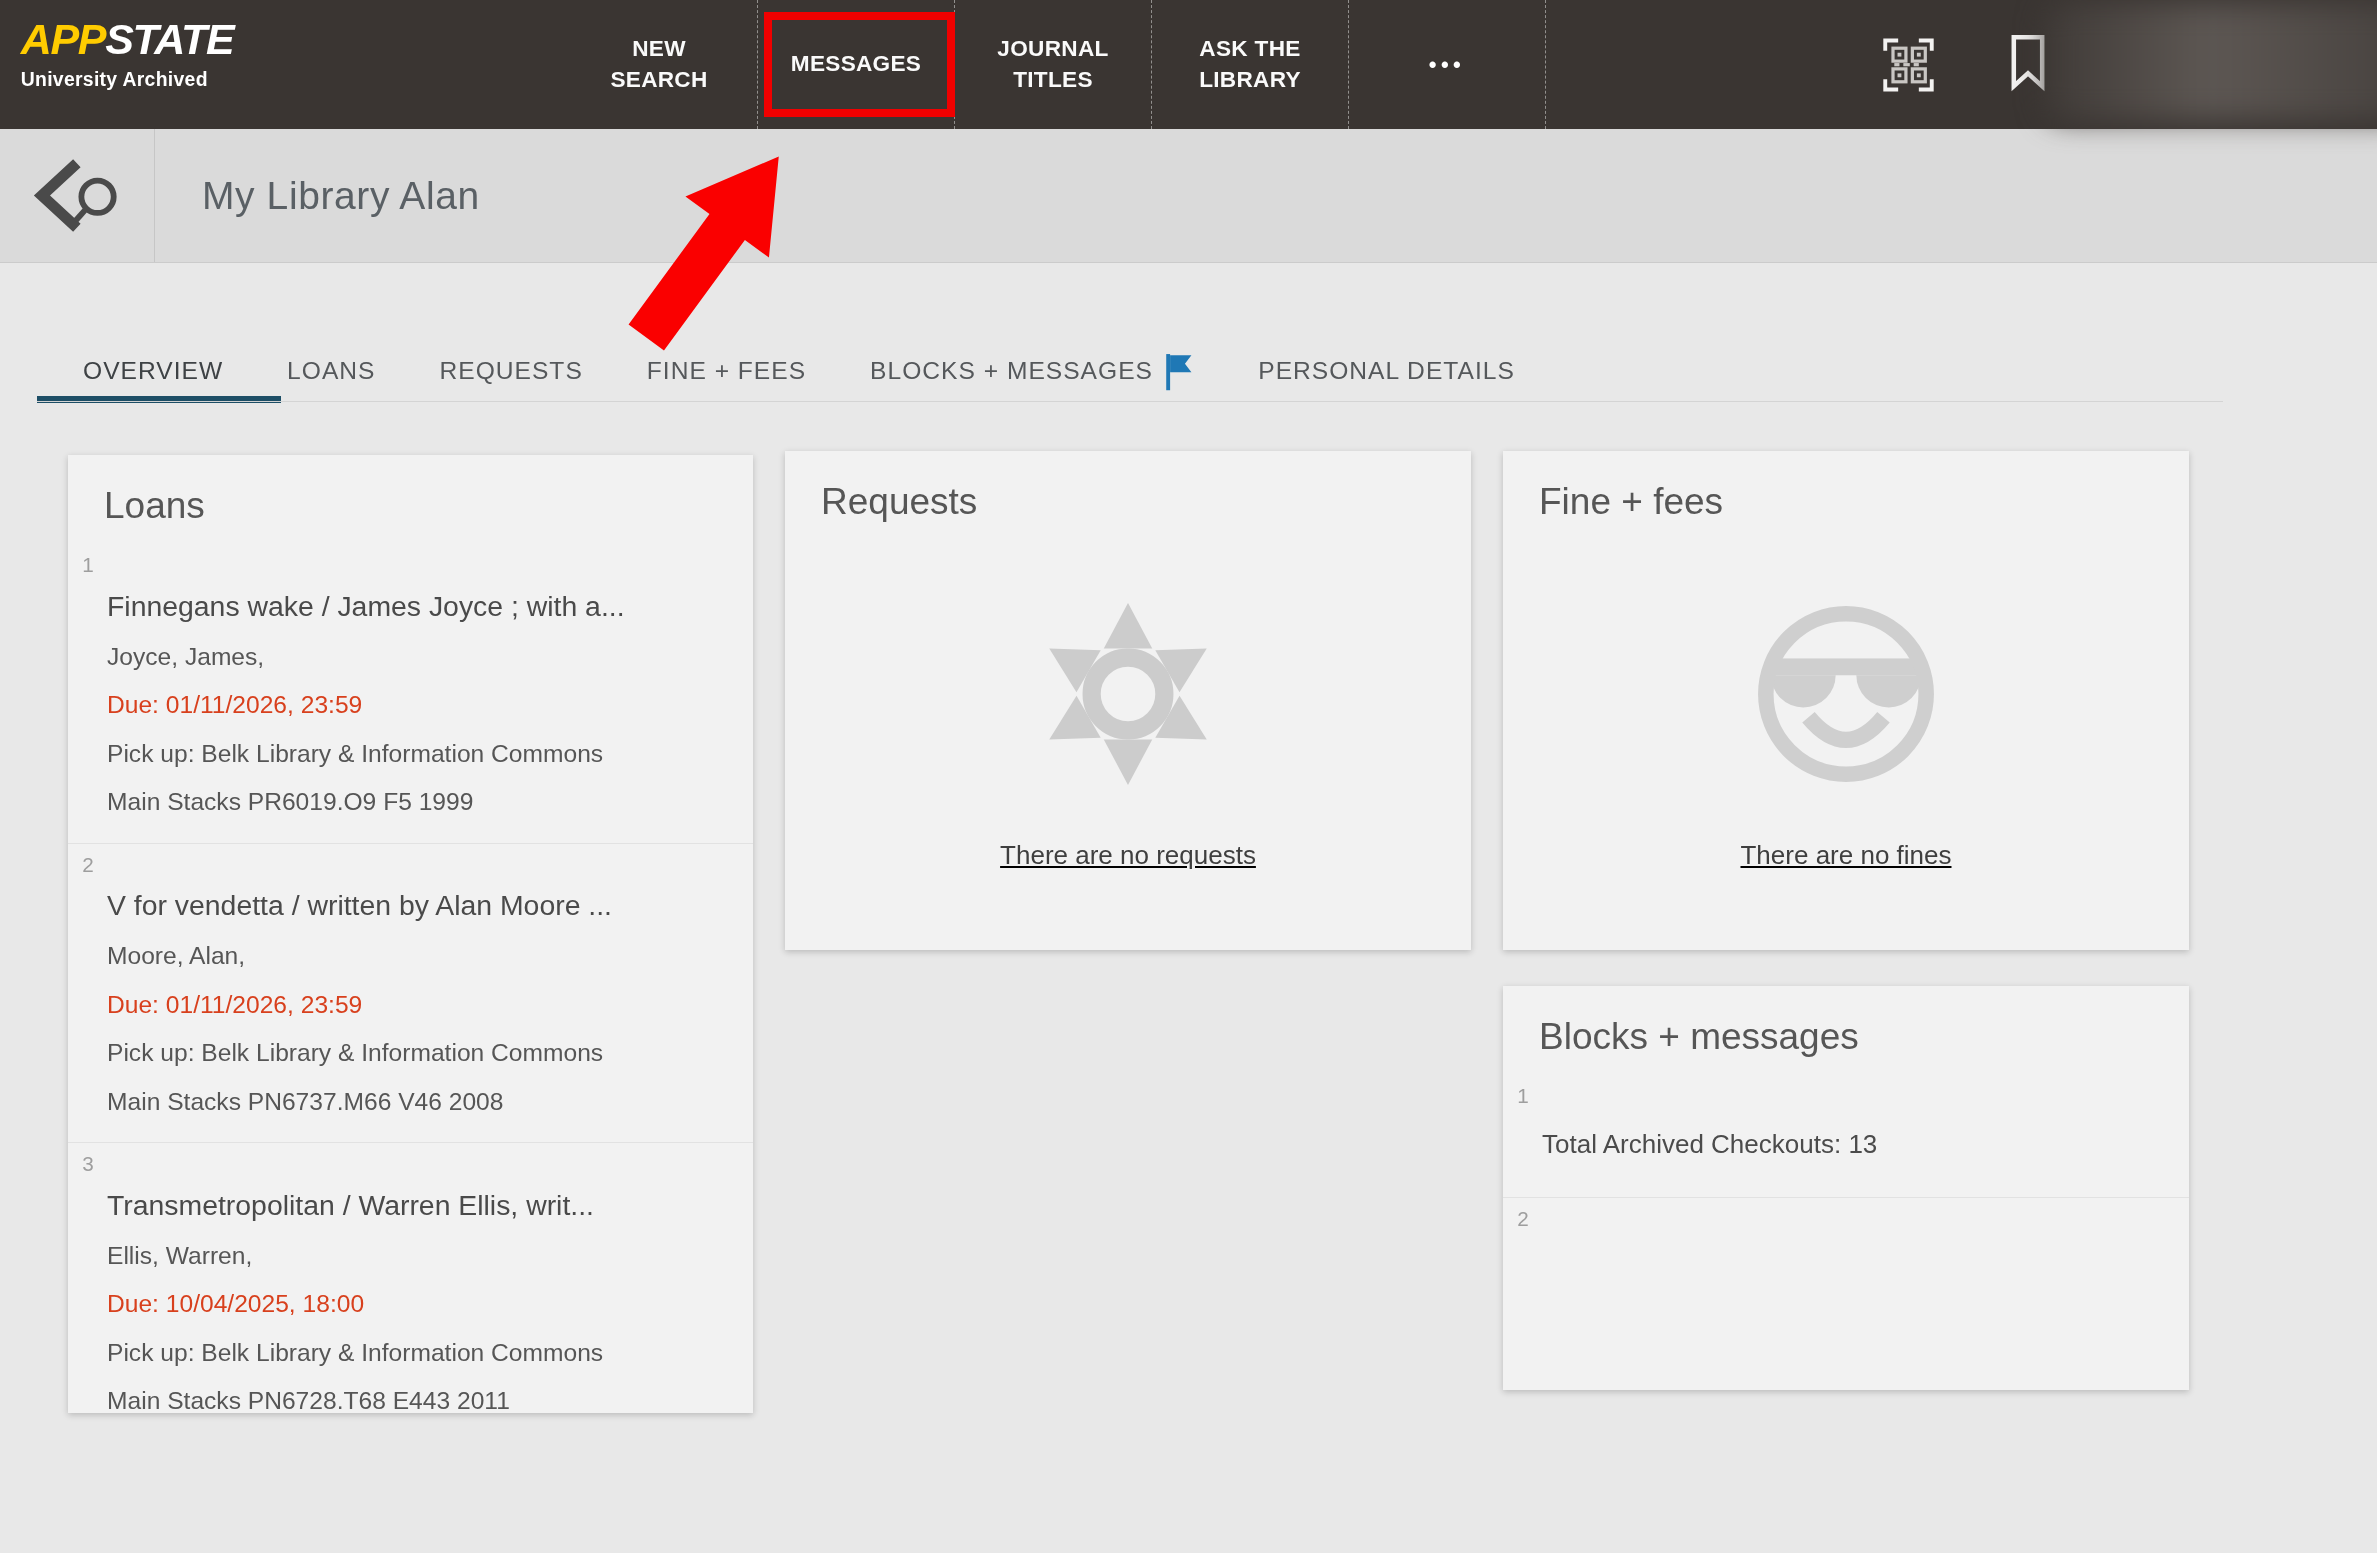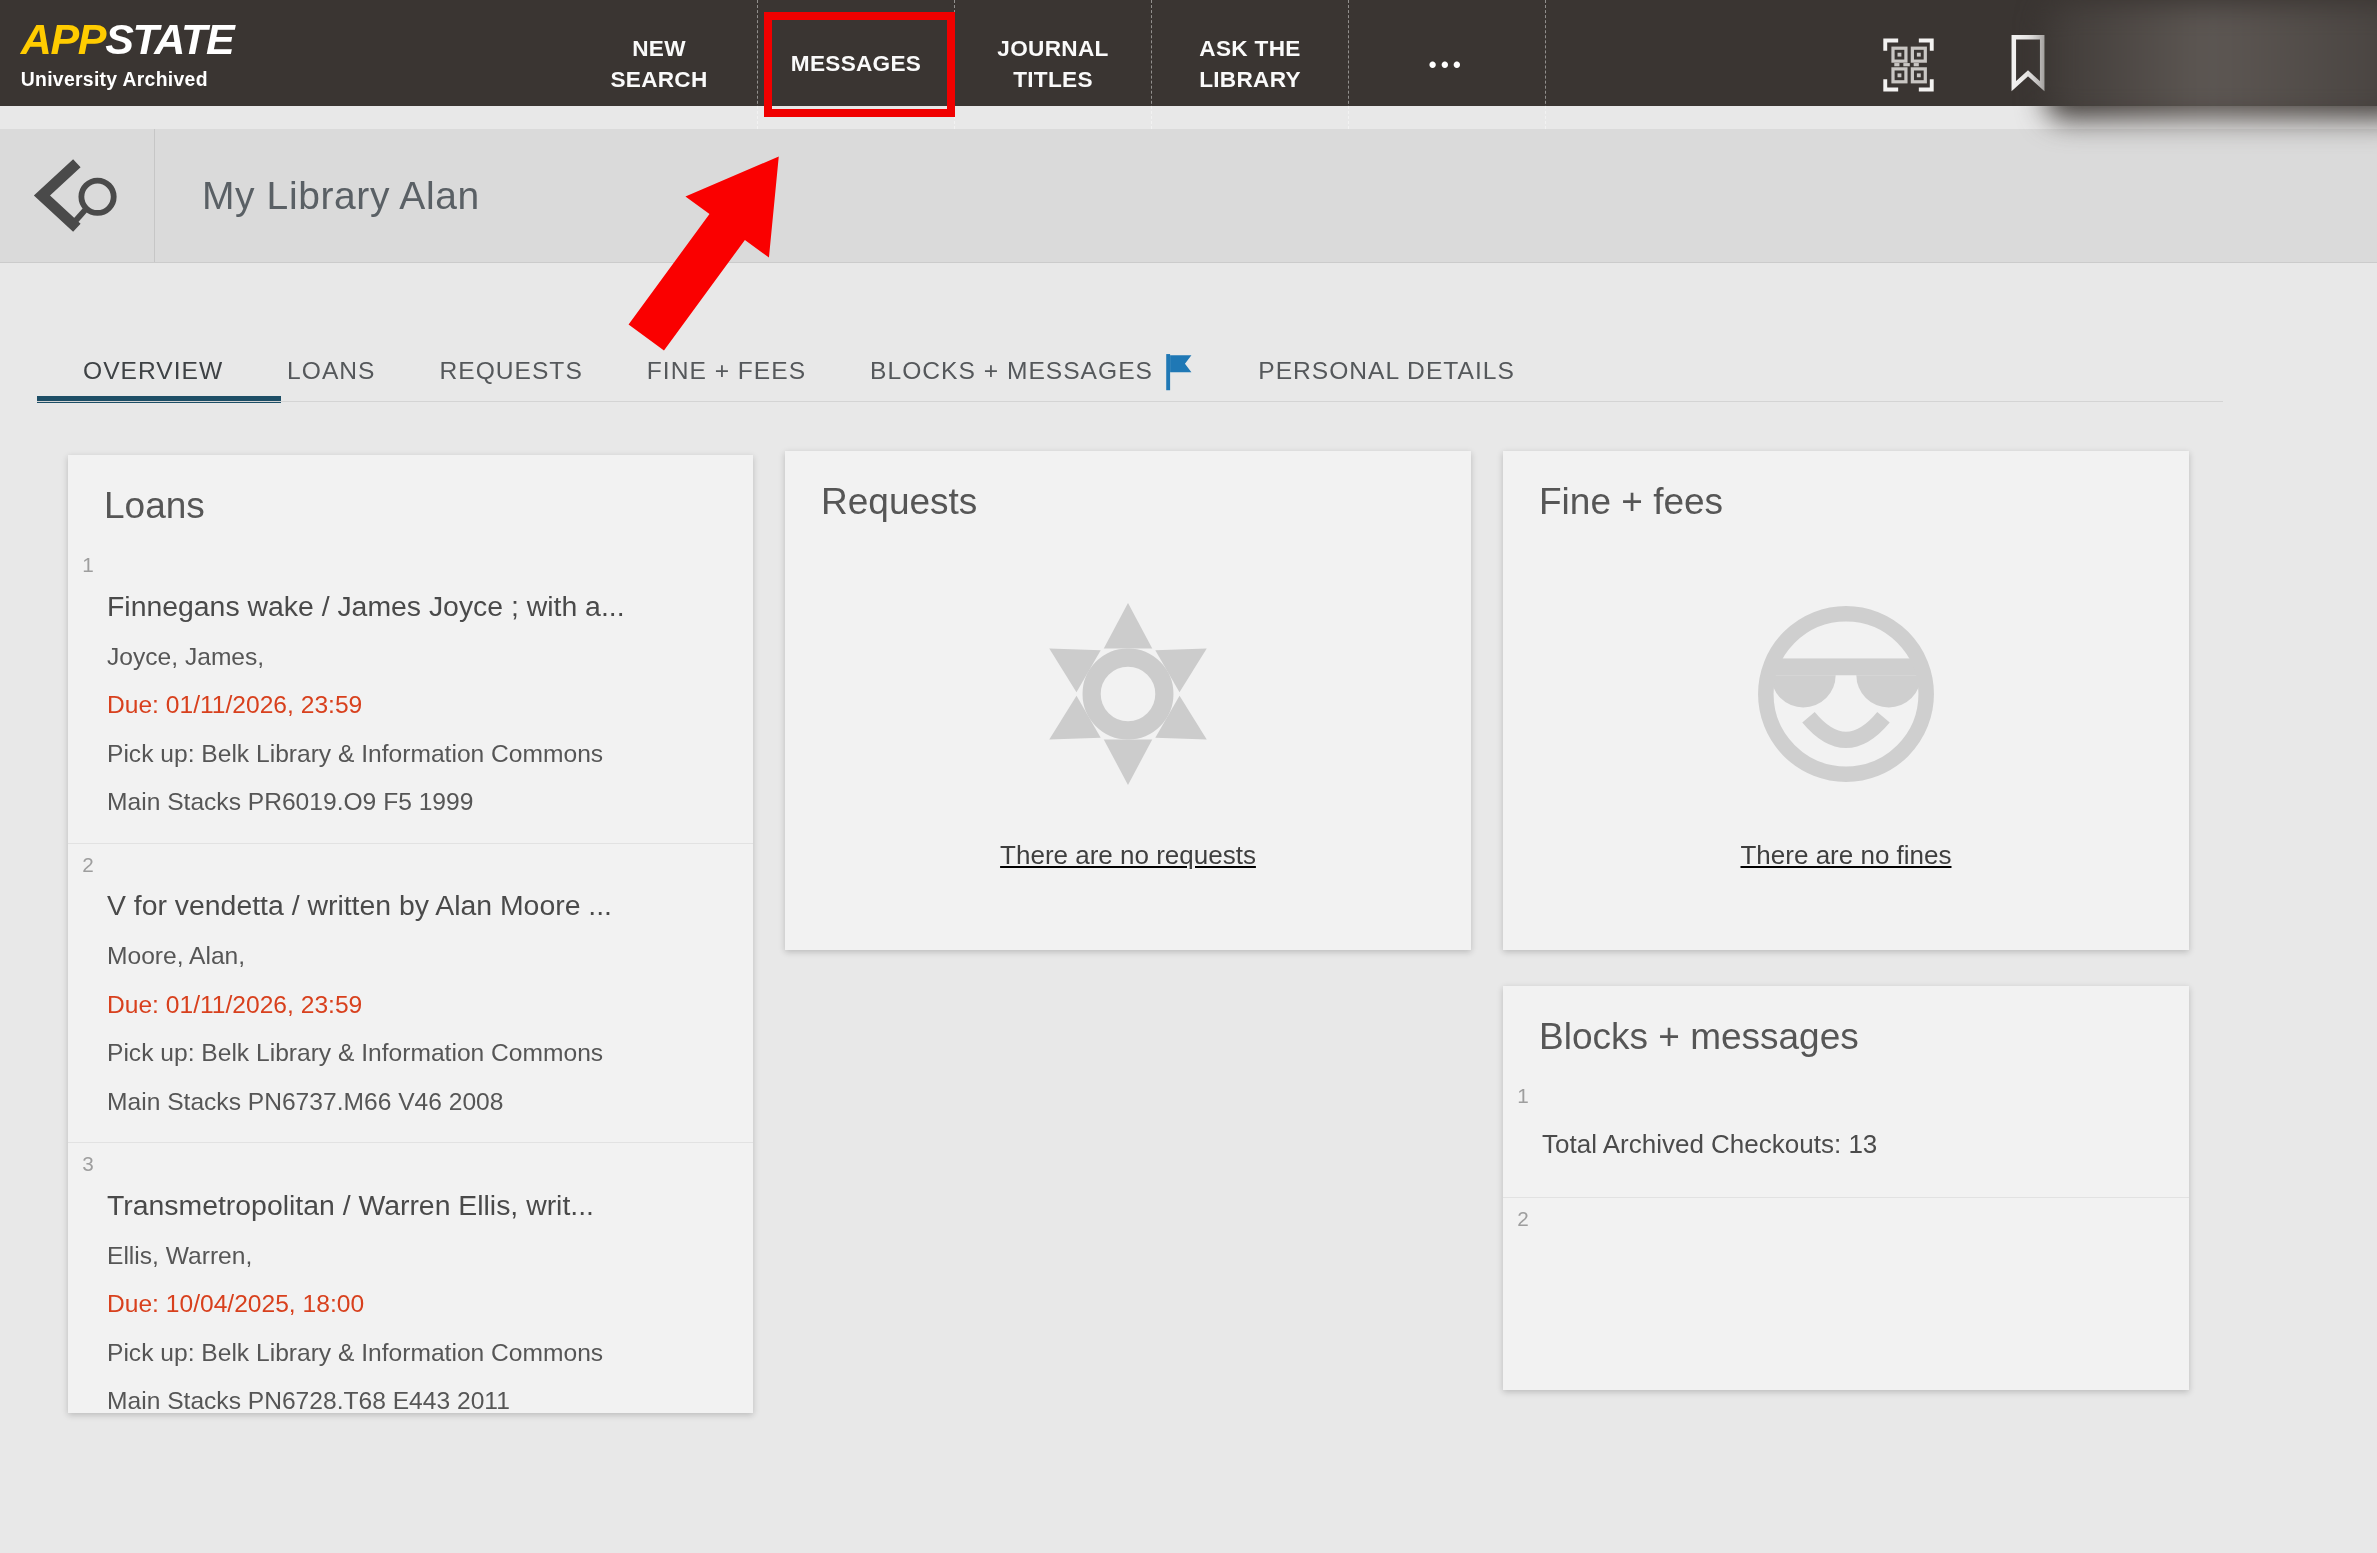--- a/index.html
+++ b/index.html
@@ -1,20 +1,20 @@
 <!DOCTYPE html>
 <html style="font-size:10.3px"><head>
 <meta charset="utf-8">
 <style>
   html,body{margin:0;padding:0;}
   body{font-family:"Liberation Sans","DejaVu Sans",sans-serif;}
   #screen{position:relative;width:2377px;height:1554px;background:#e8e8e8;overflow:hidden;}
 
   
-  .topbar{position:absolute;left:0;top:0;width:100%;height:106px;background:#3a3532;z-index:10;}
+  .topbar{position:absolute;left:0;top:0;width:100%;height:129px;background:#3a3532;z-index:10;}
   .logo{position:absolute;left:20.7px;top:18px;cursor:pointer;}
   .brand{font-style:italic;font-weight:900;font-size:43px;letter-spacing:-1.3px;line-height:1;white-space:nowrap;}
   .brand .b1{color:#ffcc00;}
   .brand .b2{color:#ffffff;}
   .logo-sub{color:#ffffff;font-size:19.4px;font-weight:600;margin-top:6.5px;letter-spacing:0.3px;}
   .mainmenu{position:absolute;left:561px;top:0;height:129px;display:flex;}
   .menu-item{width:197px;height:129px;display:flex;align-items:center;justify-content:center;
     border-right:1.3px dashed rgba(255,255,255,0.45);box-sizing:border-box;cursor:pointer;}
   .menu-item .lbl{color:#fafafa;font-size:22.6px;font-weight:700;text-align:center;line-height:1.35;
     letter-spacing:0.3px;max-width:149px;}

